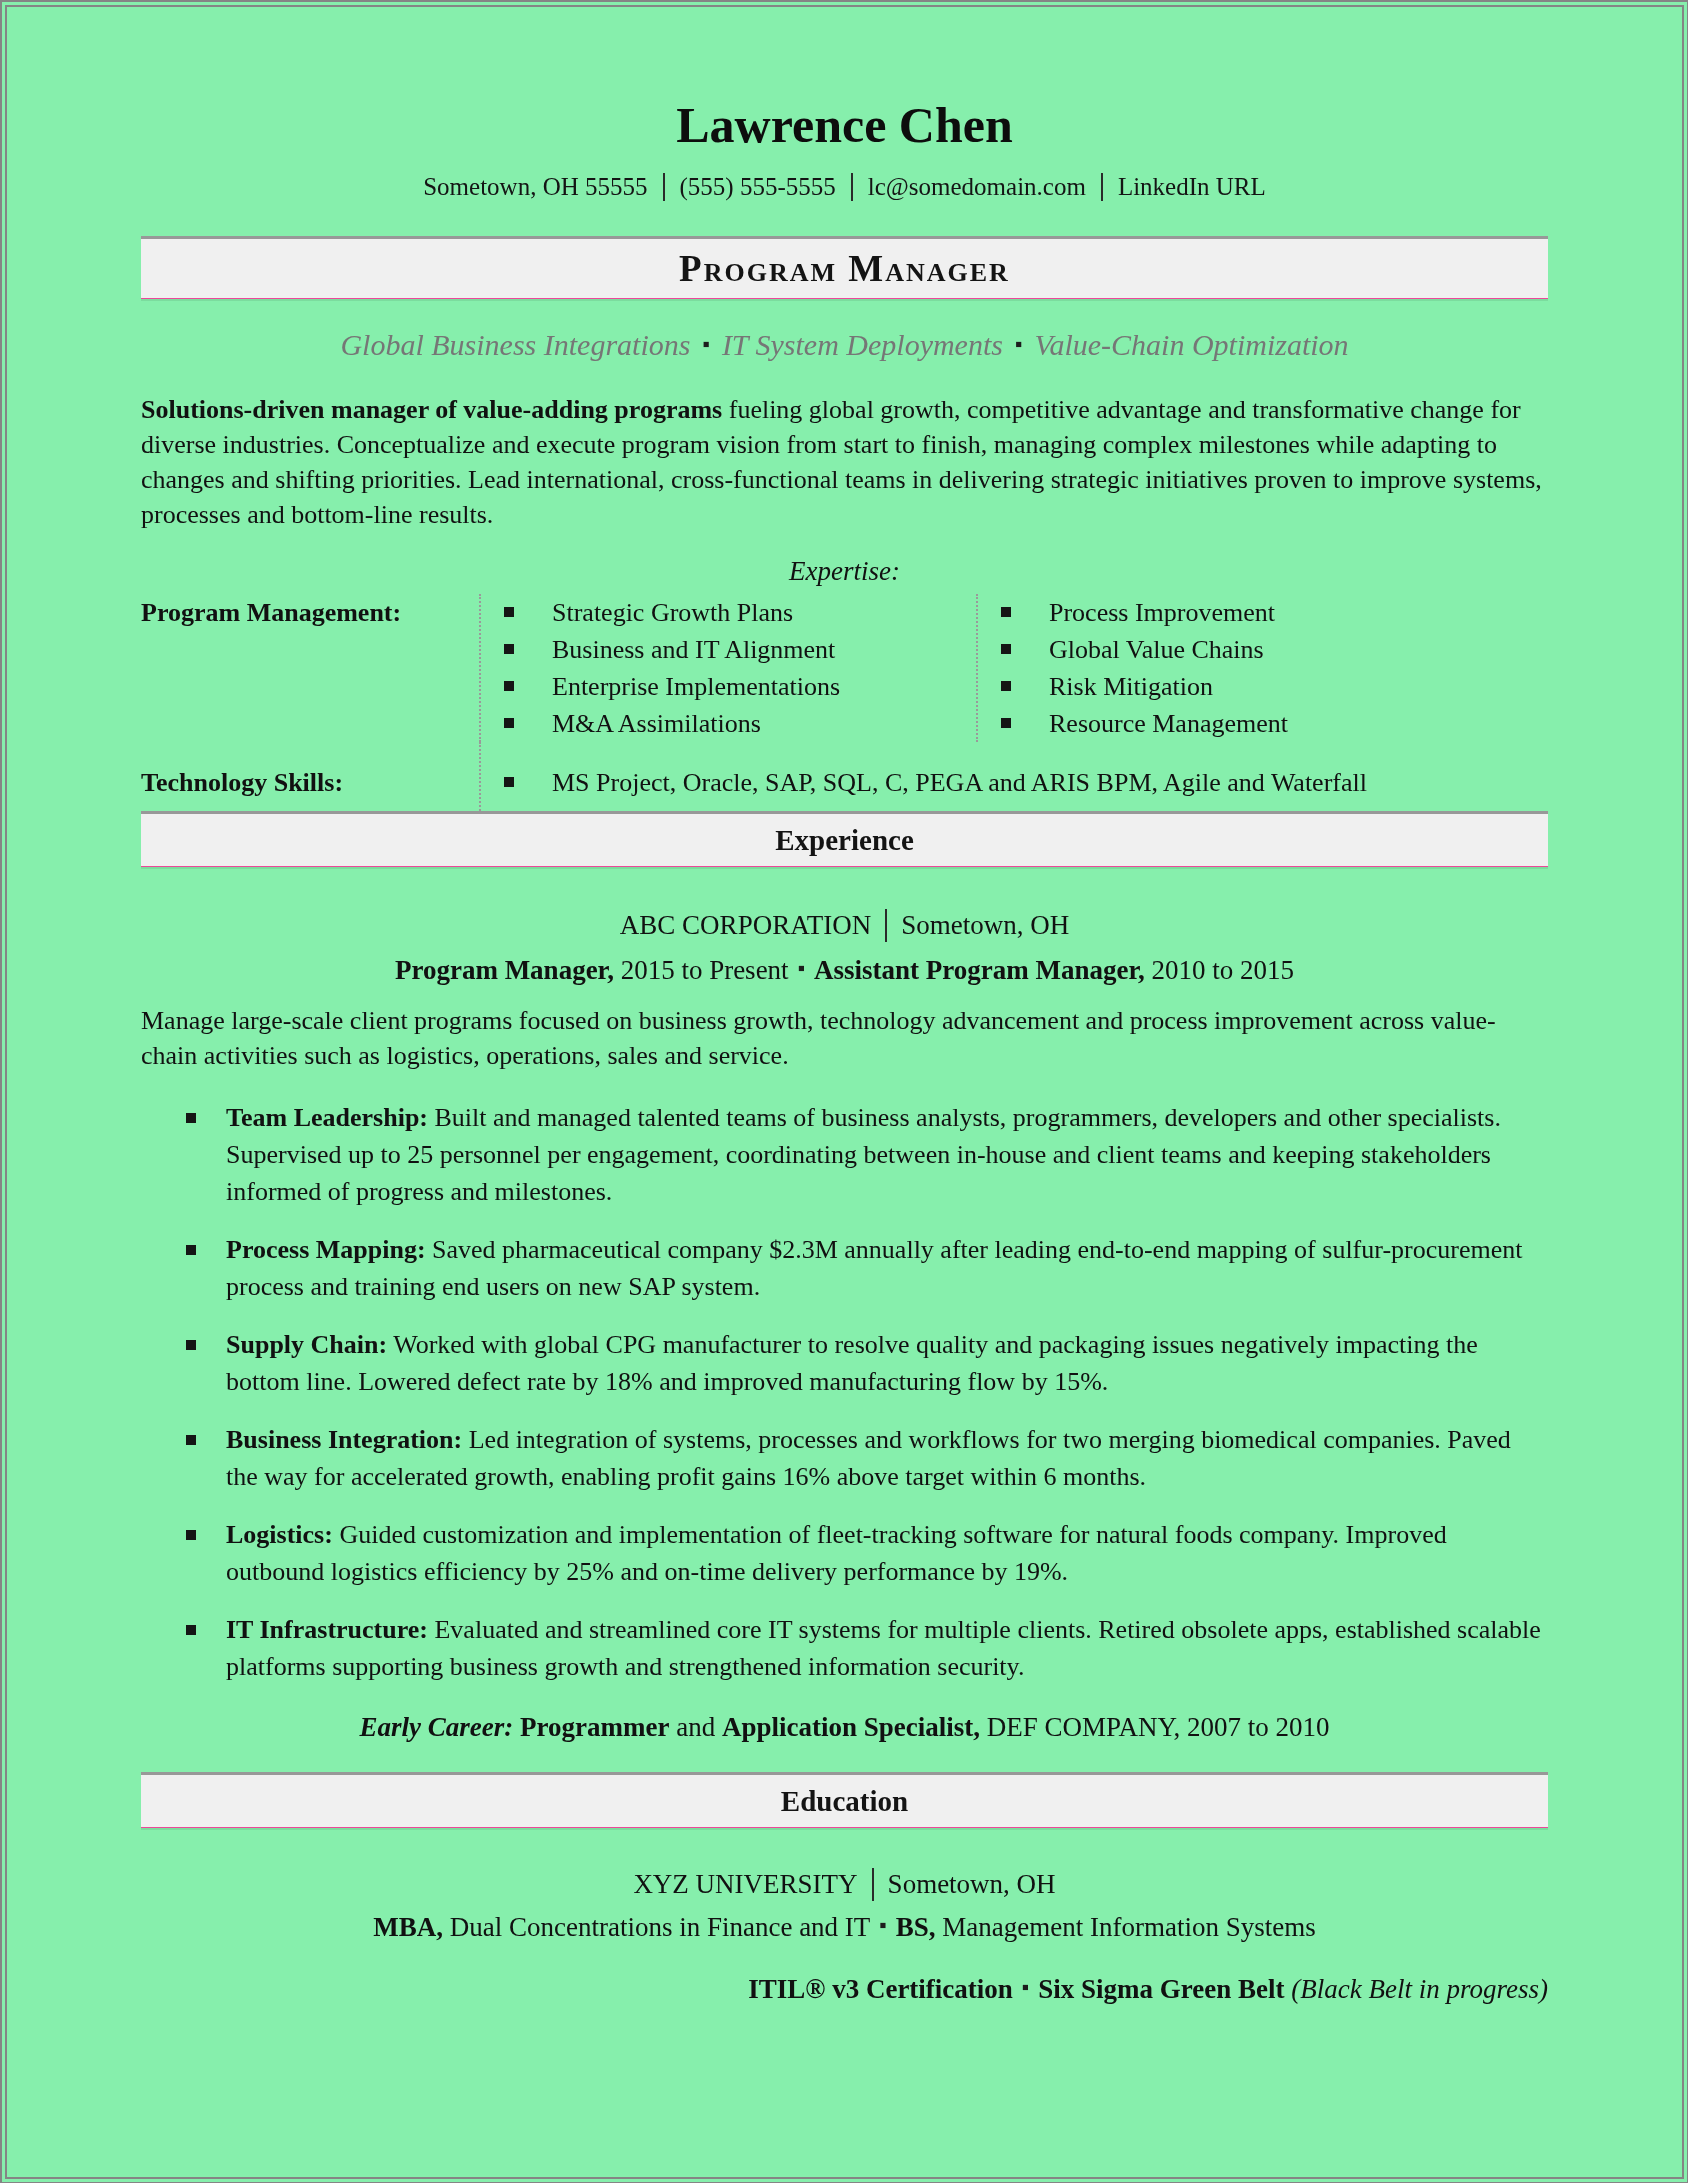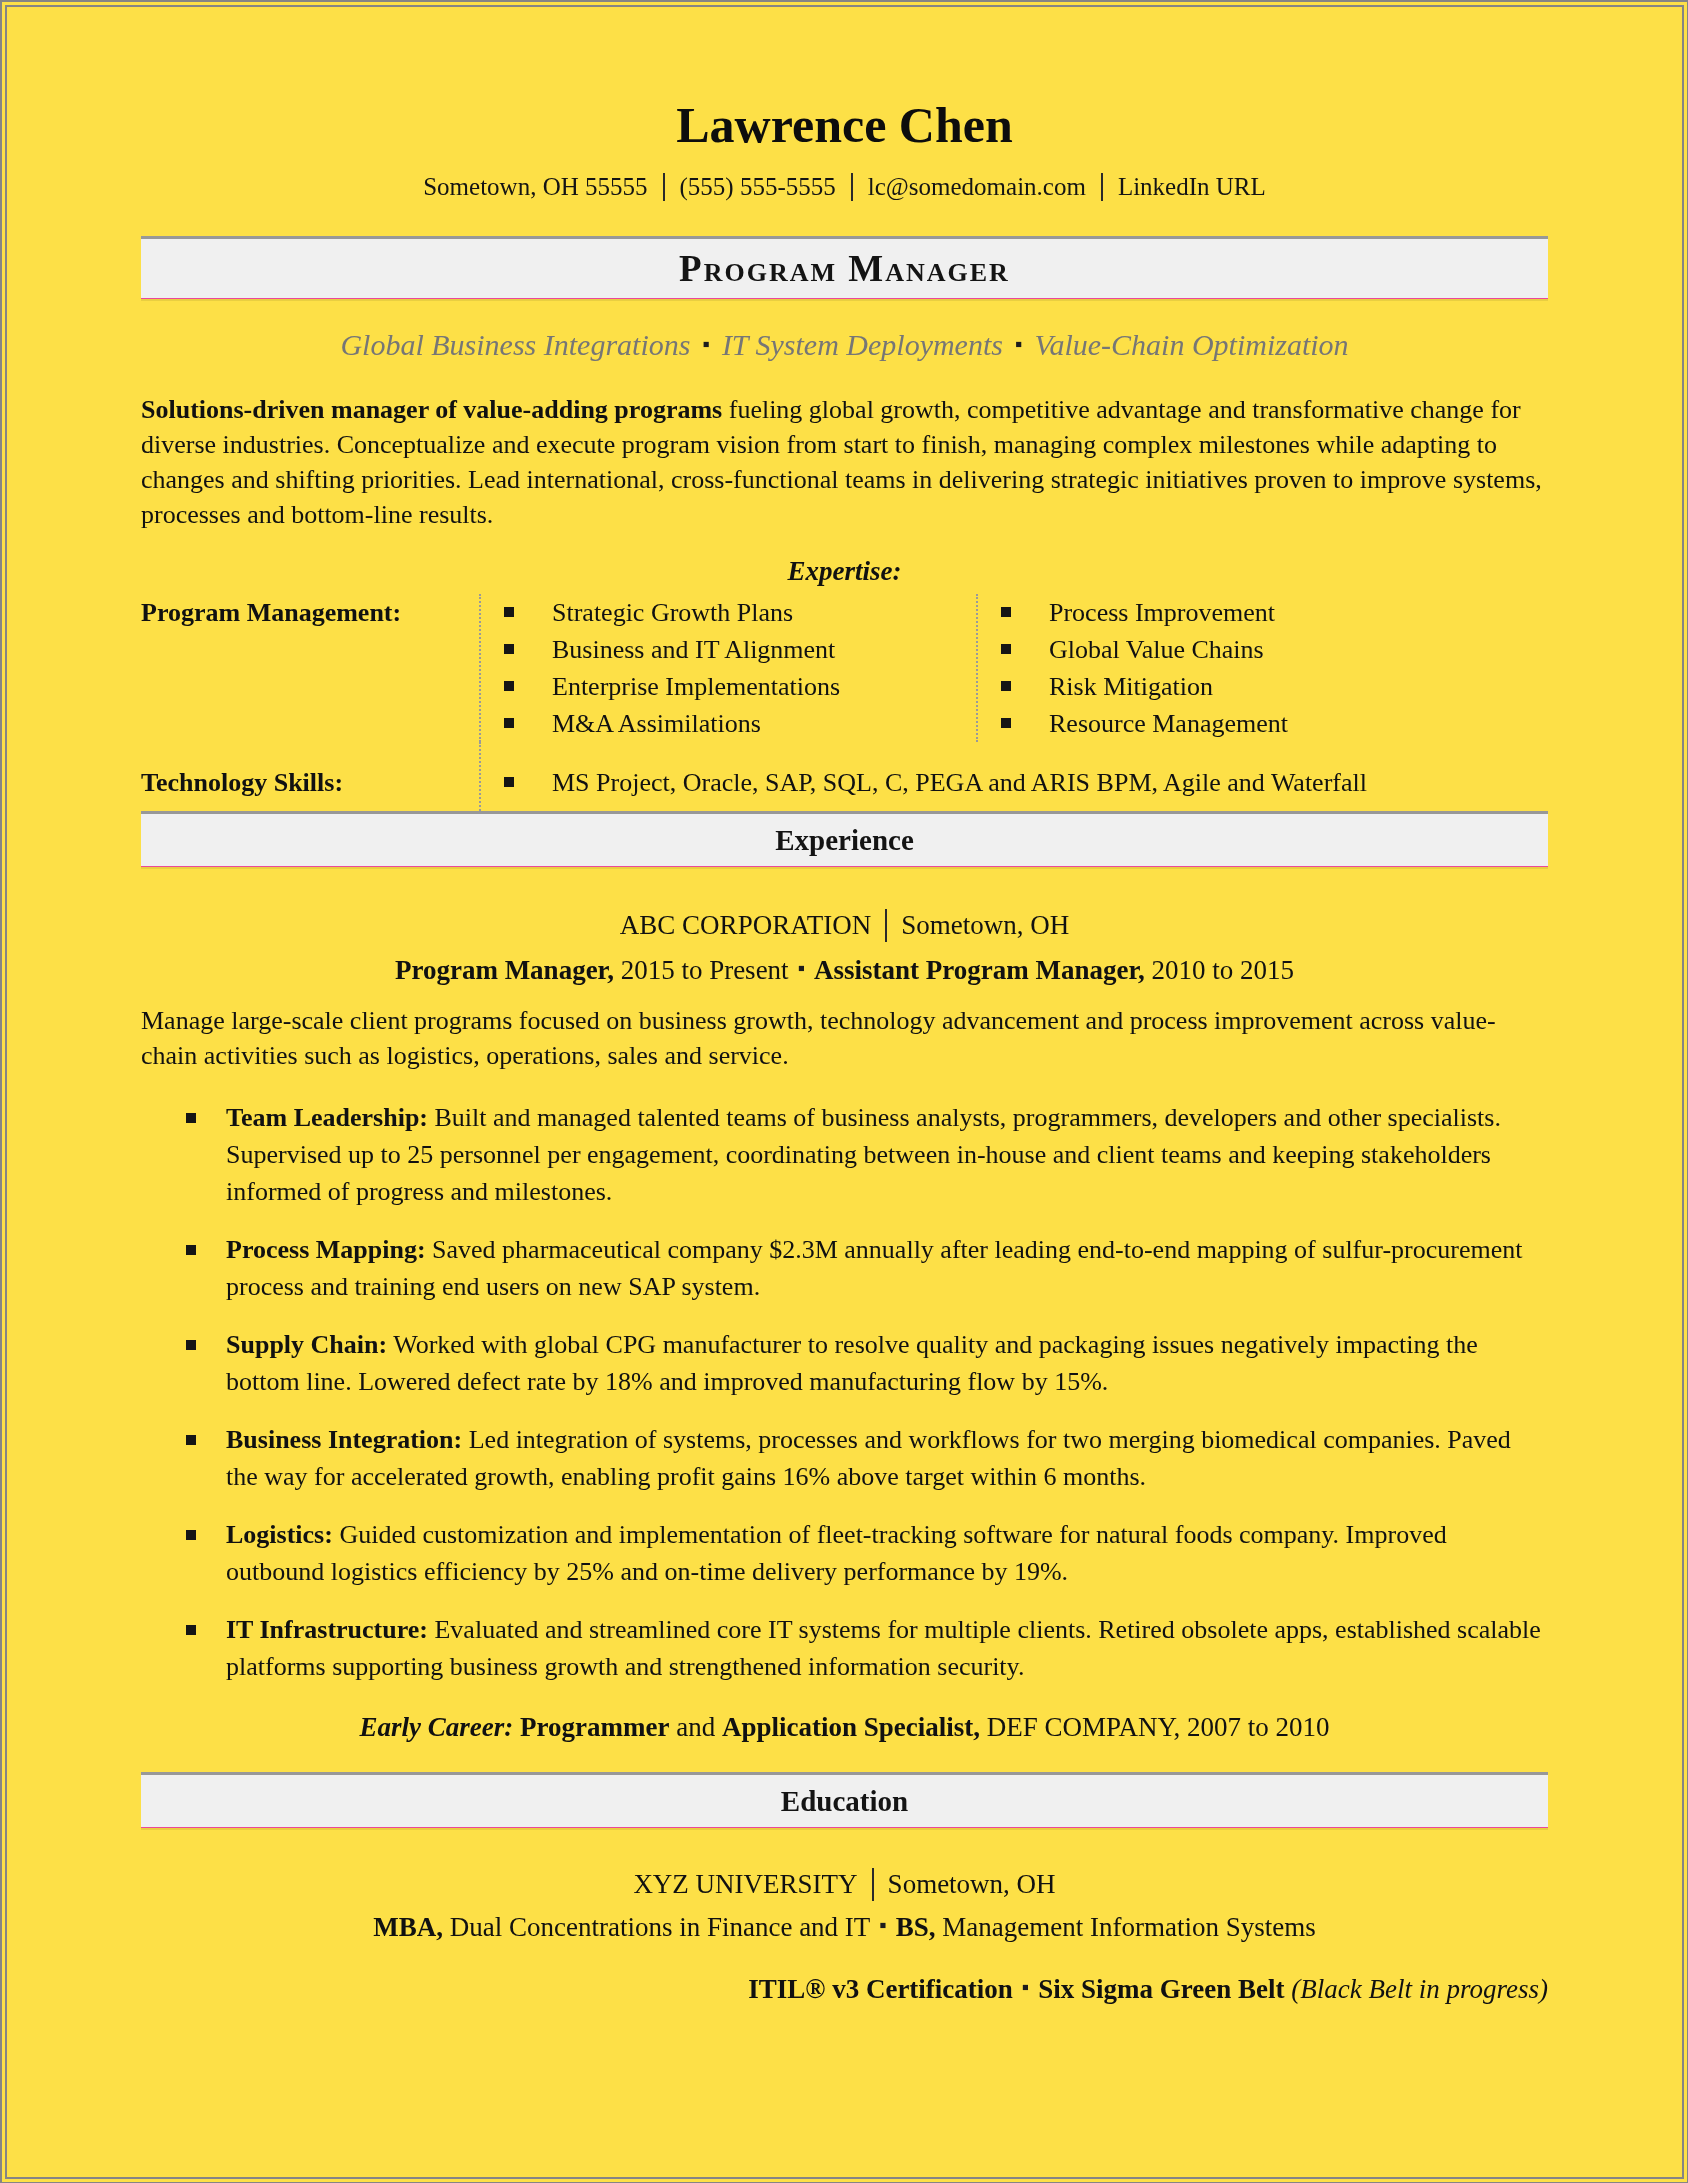--- a/index.html
+++ b/index.html
@@ -7,21 +7,21 @@
     width: 1689px; height: 2184px;
     font-family: "Liberation Serif", "DejaVu Serif", serif;
     color: #111;
   }
   .page {
     box-sizing: border-box;
     width: 1689px; height: 2184px;
     border: 7px double #858585;
     padding: 92px 134px 0 134px;
     overflow: hidden;
-    background: #fde047;
+    background: #86efac;
   }
   .b  { font-weight: bold; }
   .it { font-style: italic; }
   .bi { font-weight: bold; font-style: italic; }
 
   
   .name {
     margin: 0; text-align: center;
     font-size: 50px; line-height: 53px; font-weight: bold; color: #0d0d0d;
   }
@@ -60,21 +60,21 @@
     font-style: normal; color: #1d1d1d;
     font-size: 21px; vertical-align: 4px; margin: 0 12px;
   }
 
   
   .summary { margin: 28px 0 0 0; font-size: 26px; line-height: 35px; }
 
   
   .expertise-title {
     margin-top: 22px; text-align: center;
-    font-weight: bold; font-style: italic; font-size: 27px; line-height: 34px;
+    font-weight: normal; font-style: italic; font-size: 27px; line-height: 34px;
   }
   .exp-grid {
     display: grid;
     grid-template-columns: 338px 497px 573px;
     margin-top: 6px;
     font-size: 26px;
   }
   .exp-label { font-weight: bold; line-height: 37px; }
   .exp-label-tech { padding-top: 22px; }
   .dotted-l { border-left: 2px dotted #9a9a9a; }

